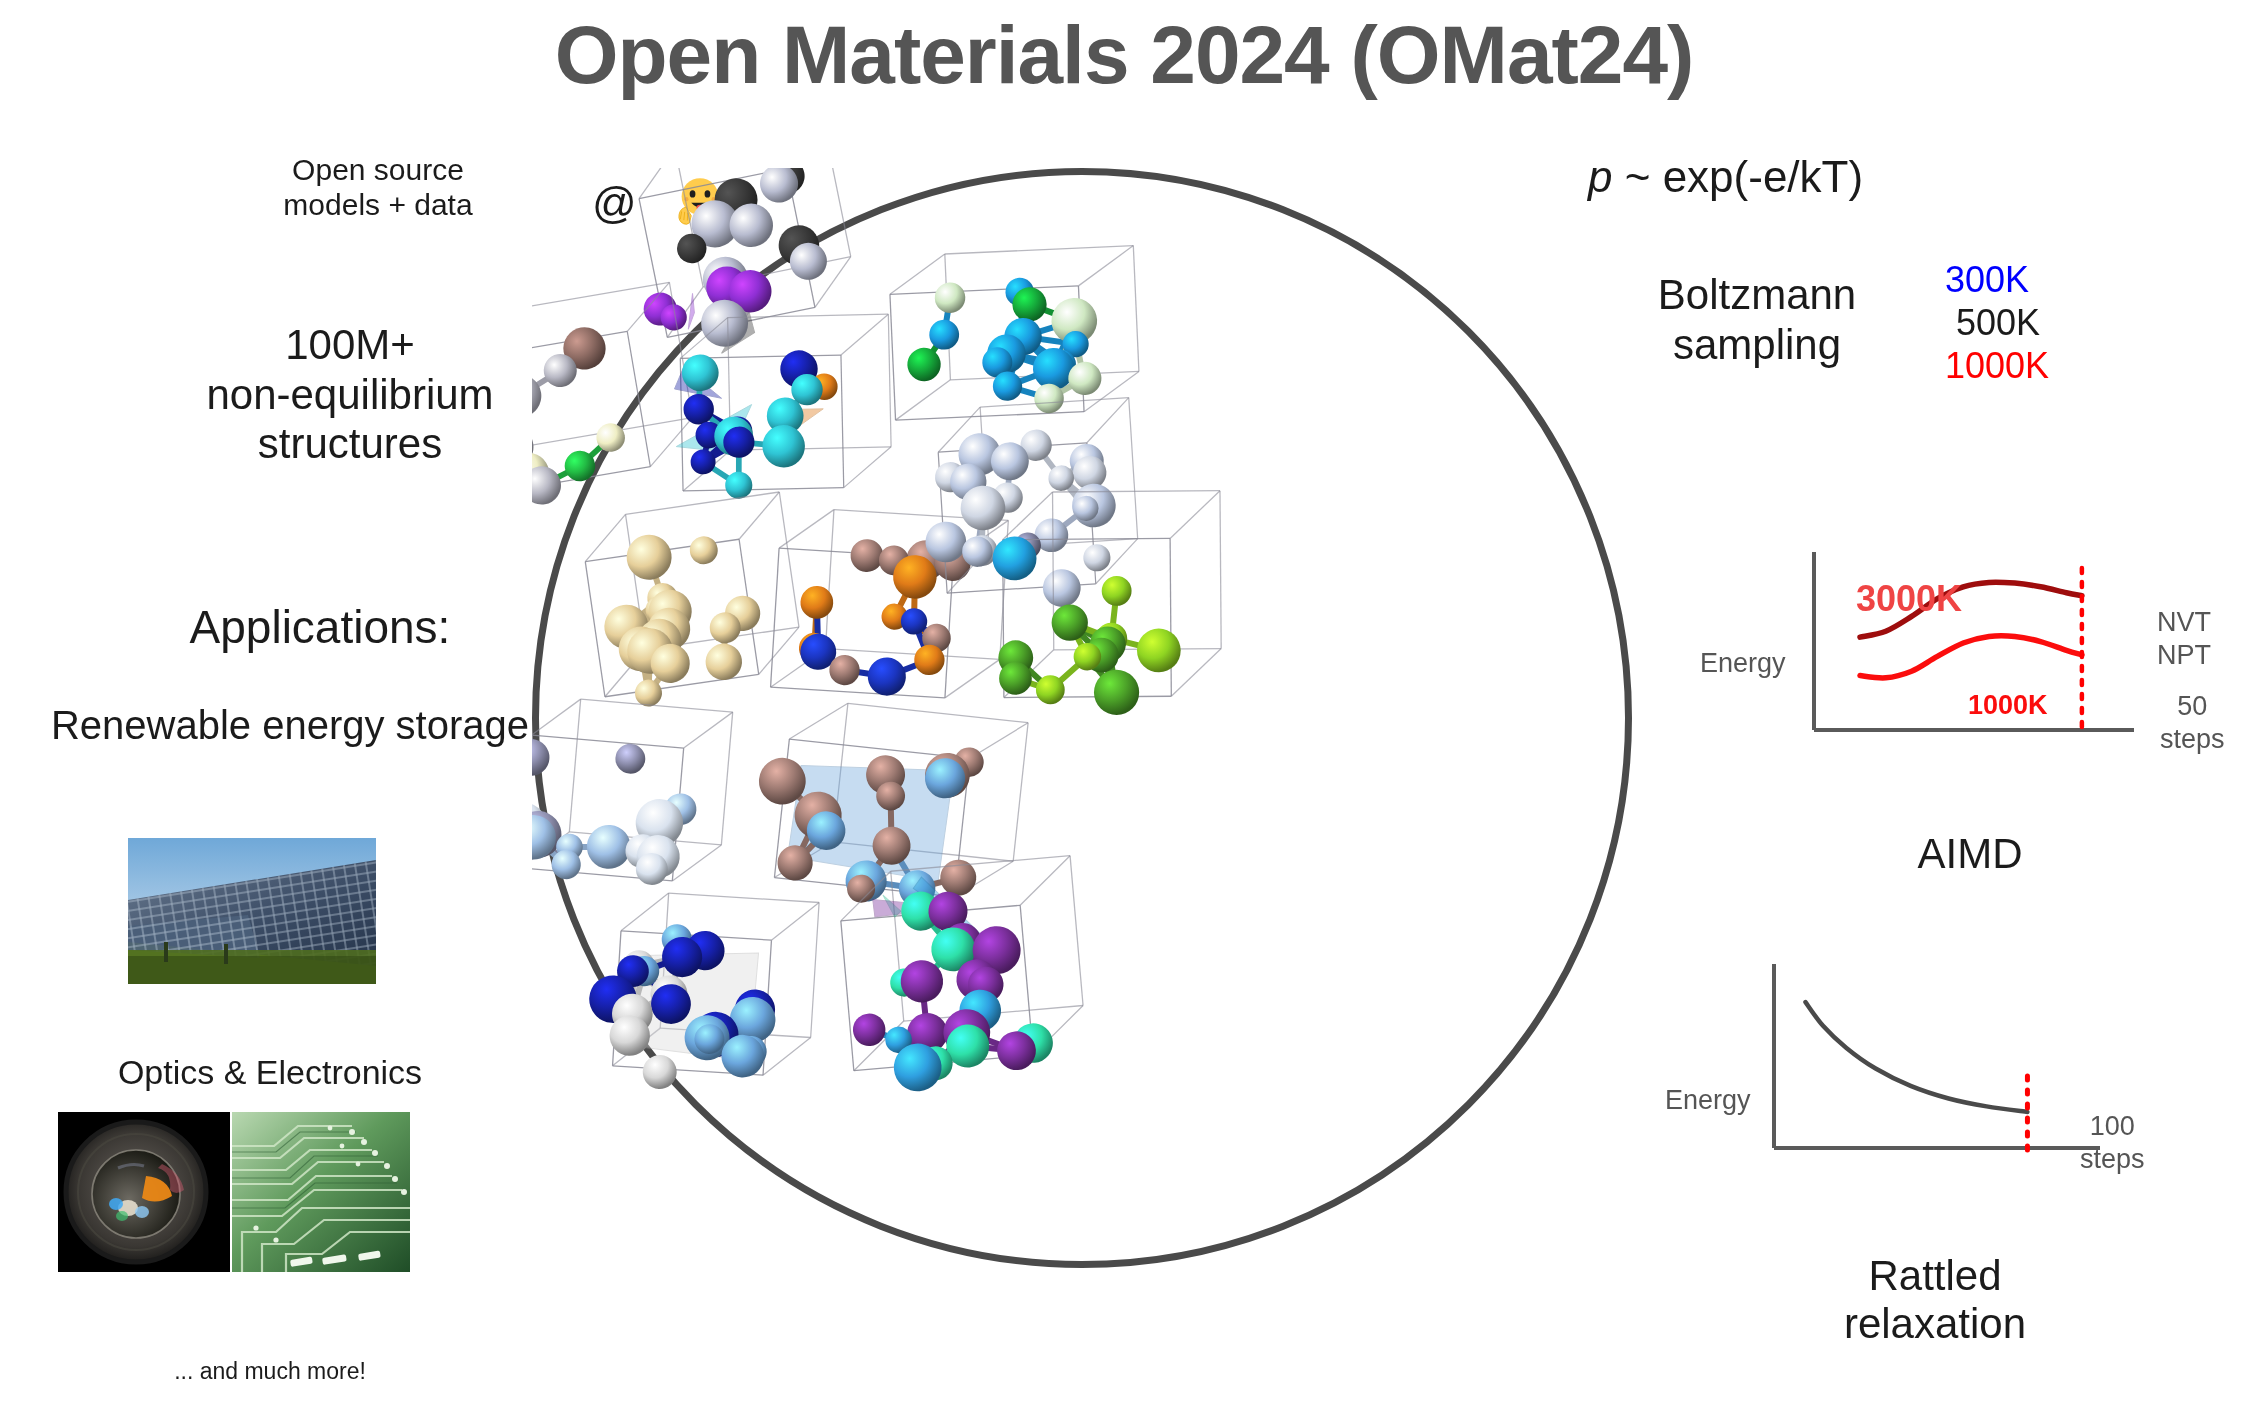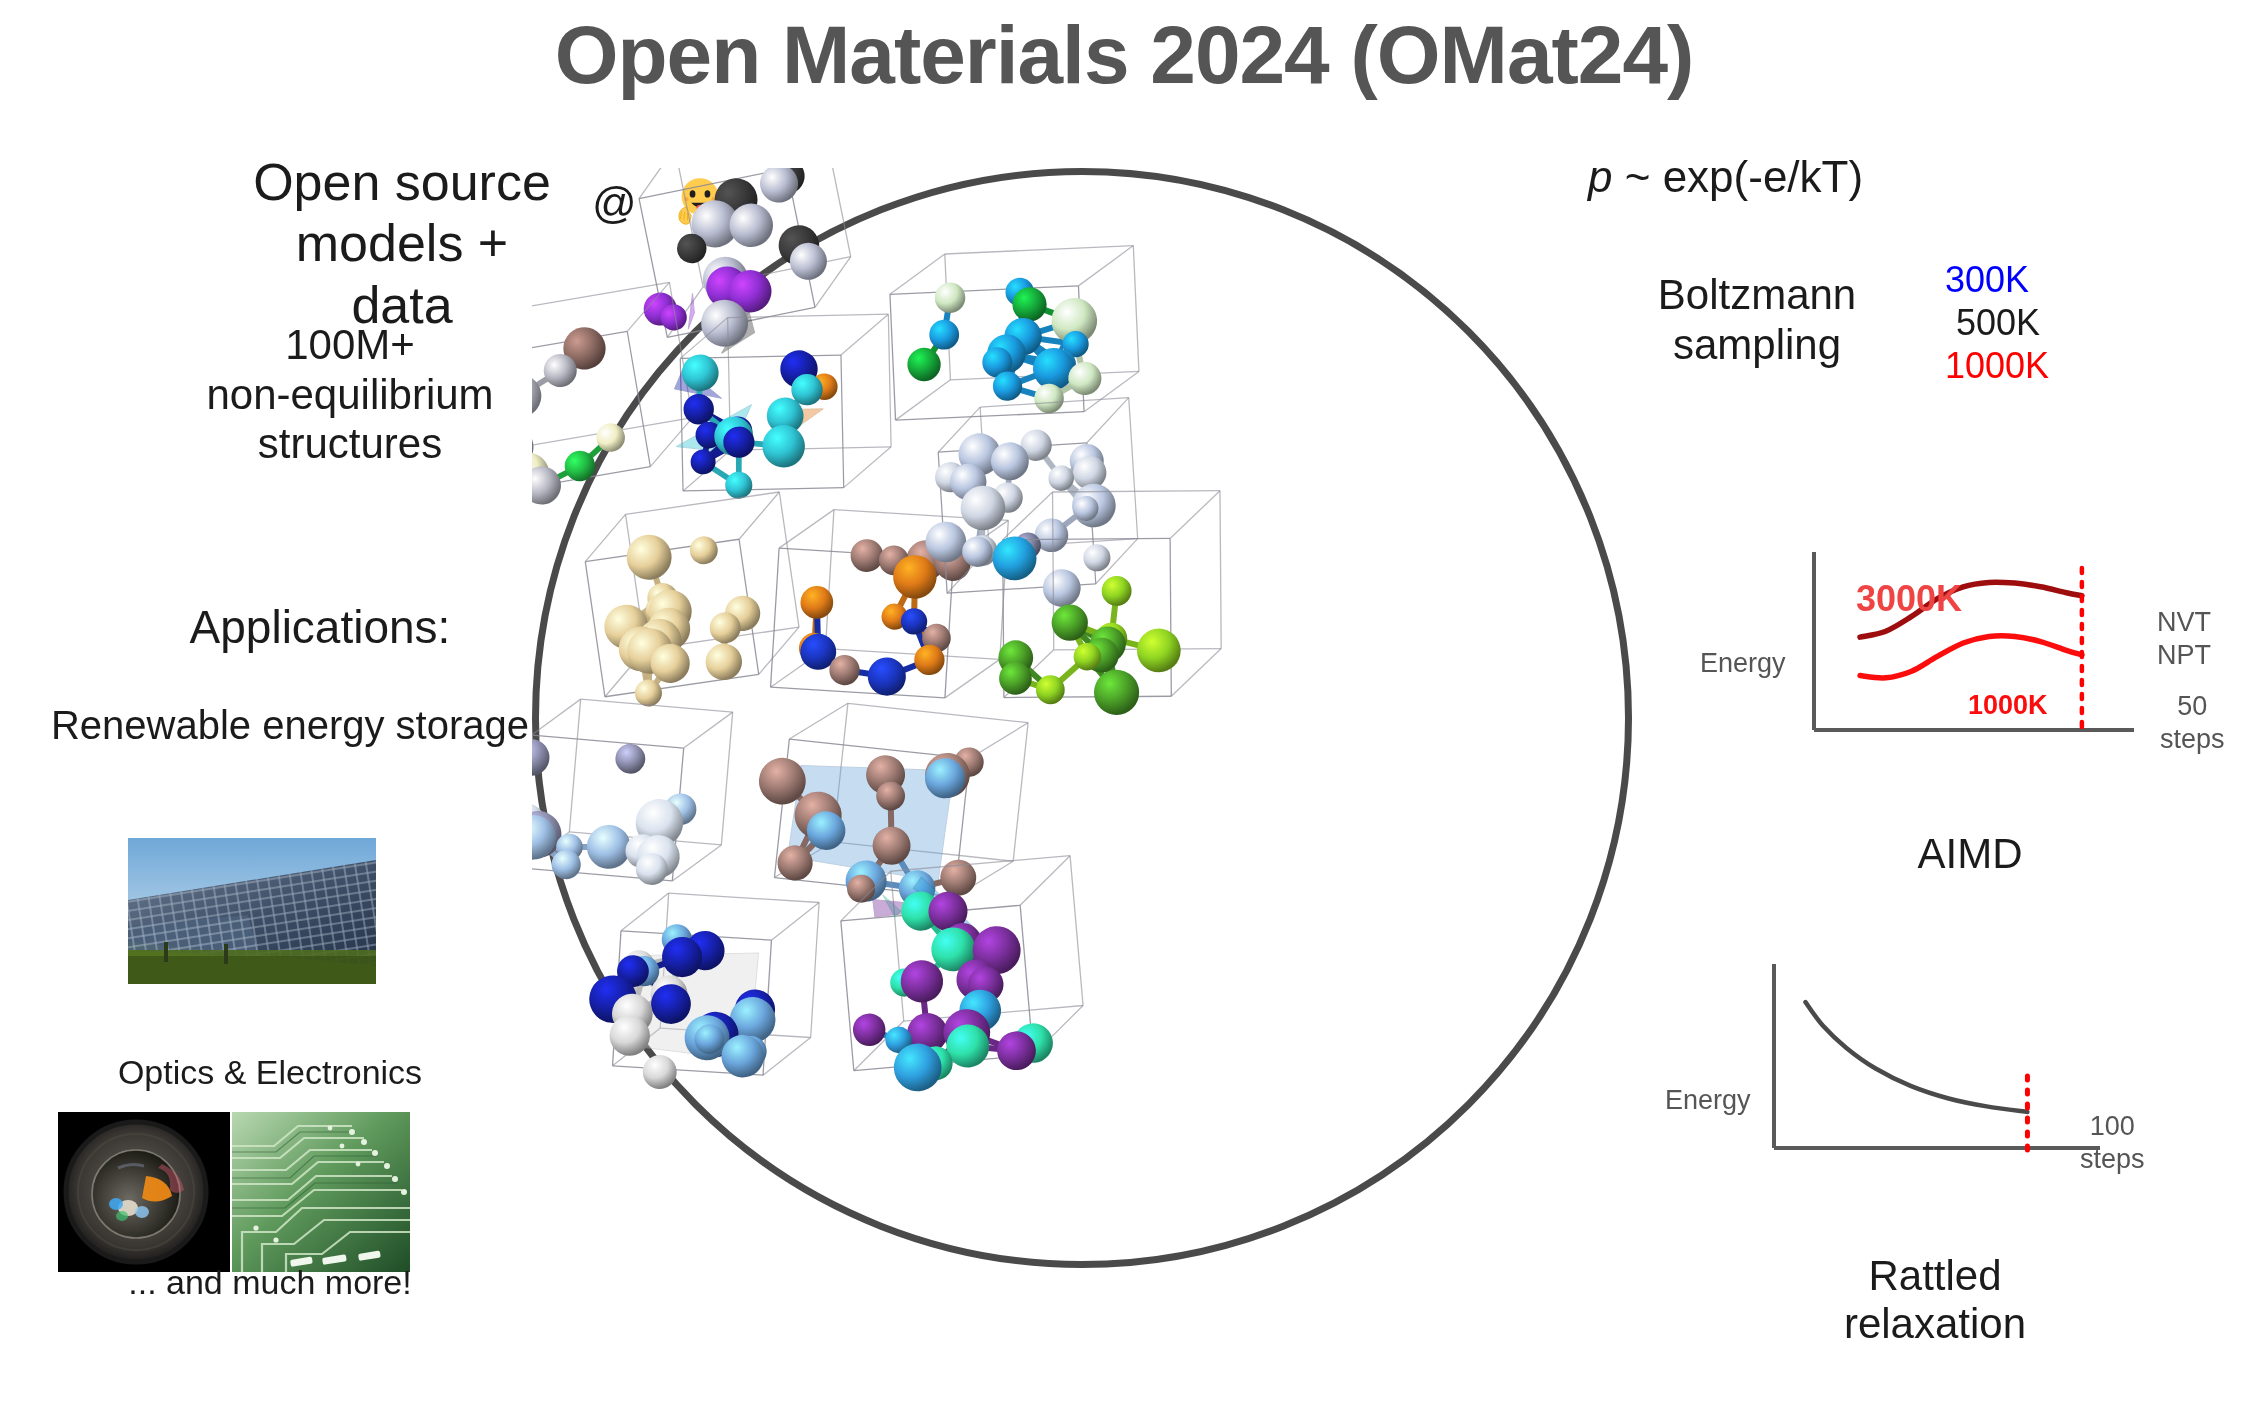--- a/index.html
+++ b/index.html
@@ -26,22 +26,22 @@
     white-space: nowrap;
   }
 
   
   .left-text {
     text-align: center;
     line-height: 1.18;
     color: #1b1b1b;
   }
   #opensource-block {
-    left: 242px; top: 152px; width: 320px;
-    font-size: 52px;
+    left: 218px; top: 152px; width: 320px;
+    font-size: 30px;
   }
   #at-symbol {
     left: 592px; top: 178px;
     font-size: 44px; color: #1b1b1b;
   }
   #hf-emoji {
     left: 672px; top: 172px;
     font-size: 52px; line-height: 1;
   }
   #hf-emoji svg { display:block; }
@@ -76,22 +76,22 @@
     overflow: hidden;
     background: #000;
   }
   #pcb-photo {
     left: 232px; top: 1112px;
     width: 178px; height: 160px;
     overflow: hidden;
     background: #2f6b3b;
   }
   #more-text {
-    left: 60px; top: 1262px; width: 420px;
-    font-size: 34px;
+    left: 60px; top: 1358px; width: 420px;
+    font-size: 23px;
   }
 
   
   #boltzmann-eq {
     left: 1588px; top: 152px;
     font-size: 44px;
     white-space: nowrap;
   }
   #boltzmann-eq .ital { font-style: italic; }
   #boltzmann-label {

